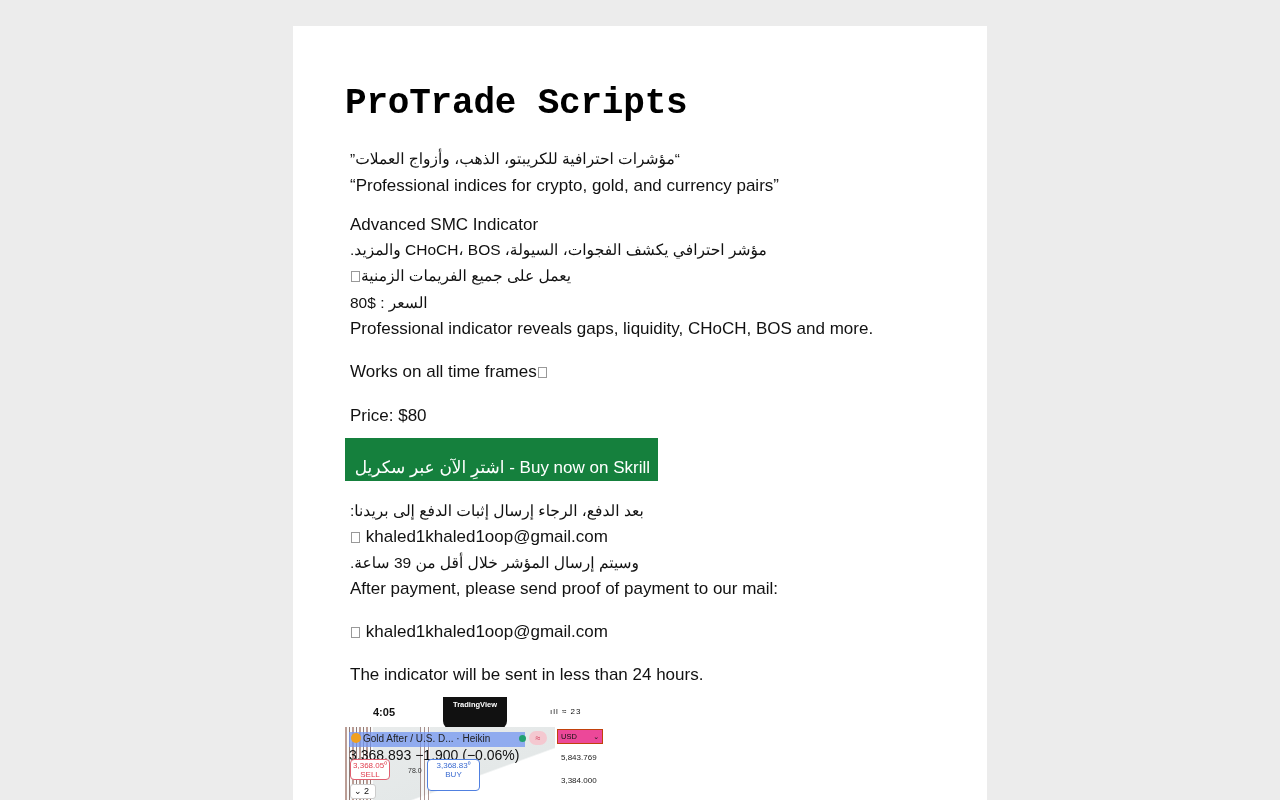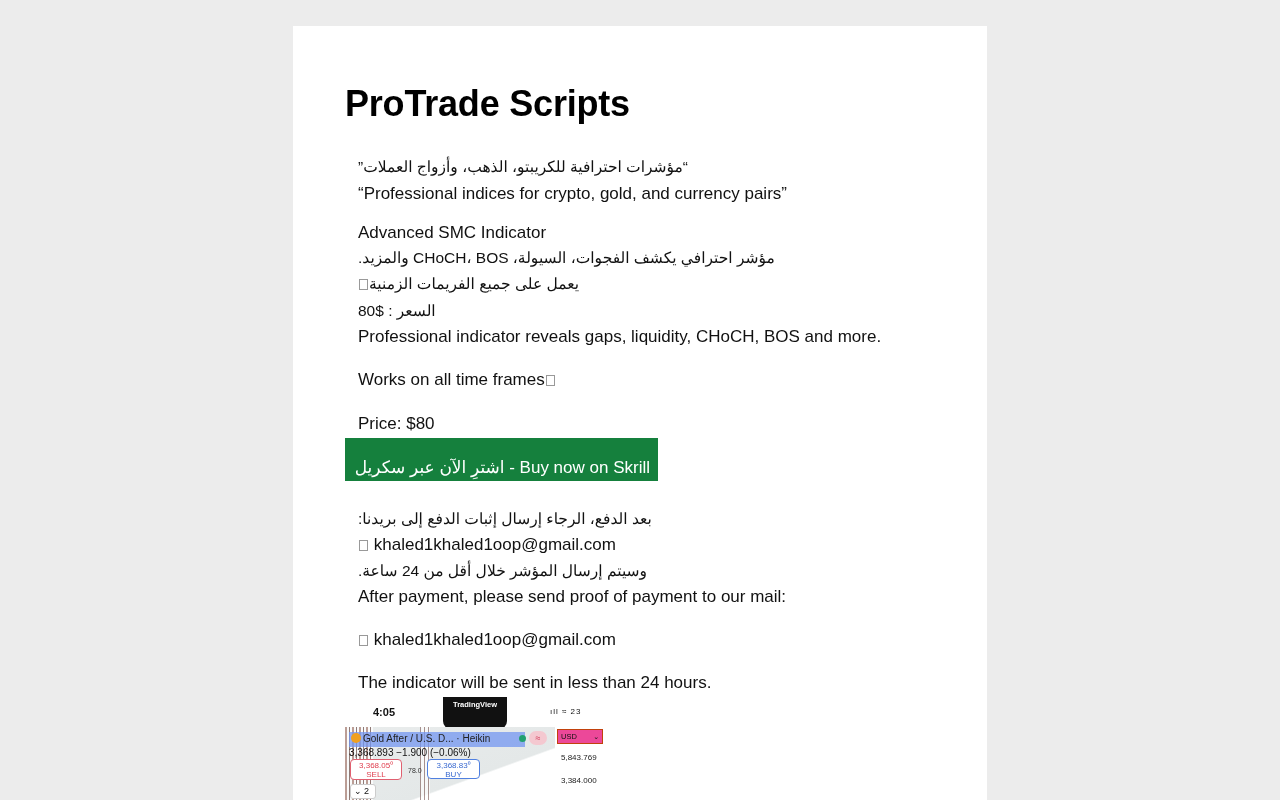--- a/index.html
+++ b/index.html
@@ -23,25 +23,26 @@
     }
     h1 {
       position: absolute;
       left: 52px;
       top: 57px;
       margin: 0;
       font-size: 36px;
       font-weight: bold;
       color: #000;
       letter-spacing: -0.2px;
+      font-family: Liberation Mono, monospace;
     }
     .line {
       position: absolute;
       left: 52px;
-      margin: 13px;
+      margin: 5px;
       font-size: 17px;
       line-height: 20px;
       white-space: nowrap;
       color: #111;
     }
     .ar { font-size: 15.5px; }
     .sq {
       display: inline-block;
       width: 9px;
       height: 11px;
@@ -102,27 +103,27 @@
       background: rgba(115,150,240,0.75);
     }
     .shot .symbol {
       position: absolute; left: 6px; top: 36px; font-size: 10px; color: #222; line-height: 14px; white-space: nowrap;
     }
     .shot .gold-dot {
       display: inline-block; width: 10px; height: 10px; border-radius: 50%; background: #f0a020; vertical-align: -1px; margin-right: 2px;
     }
     .shot .green-dot { position: absolute; left: 174px; top: 39px; width: 7px; height: 7px; border-radius: 50%; background: #22a070; }
     .shot .pink-pill { position: absolute; left: 184px; top: 35px; width: 18px; height: 14px; border-radius: 7px; background: #f4c8d0; color: #d03050; font-size: 9px; text-align: center; line-height: 14px; }
-    .shot .quote { position: absolute; left: 4px; top: 51px; font-size: 10px; color: #111; white-space: nowrap; }
+    .shot .quote { position: absolute; left: 4px; top: 51px; font-size: 14px; color: #111; white-space: nowrap; }
     .shot .sell {
-      position: absolute; left: 5px; top: 63px; width: 52px; height: 21px; border: 1px solid #e06070; border-radius: 4px; background: #fff;
+      position: absolute; left: 5px; top: 63px; width: 40px; height: 21px; border: 1px solid #e06070; border-radius: 4px; background: #fff;
       color: #e04050; font-size: 8px; text-align: center; line-height: 9px; padding-top: 1px;
     }
     .shot .buy {
-      position: absolute; left: 82px; top: 63px; width: 53px; height: 20px; border: 1px solid #5080e0; border-radius: 4px; background: #fff;
+      position: absolute; left: 82px; top: 63px; width: 53px; height: 32px; border: 1px solid #5080e0; border-radius: 4px; background: #fff;
       color: #3a6ad0; font-size: 8px; text-align: center; line-height: 9px; padding-top: 1px;
     }
     .shot .spread { position: absolute; left: 63px; top: 71px; font-size: 7px; color: #333; }
     .shot .qty { position: absolute; left: 5px; top: 88px; width: 26px; height: 15px; border: 1px solid #ccc; border-radius: 3px; font-size: 9px; line-height: 13px; padding-left: 3px; background:#fff; }
     .shot .usd-select { position: absolute; left: 212px; top: 33px; width: 46px; height: 15px; border: 1px solid #c2410c; font-size: 7.5px; line-height: 13px; padding-left: 3px; background: #ec4899; }
     .shot .usd-select span.chev { position: absolute; right: 3px; top: 0; font-size: 7px; }
     .shot .p1 { position: absolute; left: 216px; top: 57px; font-size: 8px; color: #222; }
     .shot .p2 { position: absolute; left: 216px; top: 80px; font-size: 8px; color: #222; }
   </style>
 </head>
@@ -141,21 +142,21 @@
   <p class="line" style="top:288px;">Professional indicator reveals gaps, liquidity, CHoCH, BOS and more.</p>
 
   <p class="line" style="top:331px;"><span>Works on all time frames</span><span class="sq"></span></p>
 
   <p class="line" style="top:375px;">Price: $80</p>
 
   <button class="buy-btn">اشترِ الآن عبر سكريل - Buy now on Skrill</button>
 
   <p class="line ar" style="top:470px;" dir="rtl">بعد الدفع، الرجاء إرسال إثبات الدفع إلى بريدنا:</p>
   <p class="line" style="top:496px;"><span class="sq"></span> <span>khaled1khaled1oop@gmail.com</span></p>
-  <p class="line ar" style="top:522px;" dir="rtl">وسيتم إرسال المؤشر خلال أقل من 24 ساعة.</p>
+  <p class="line ar" style="top:522px;" dir="rtl">وسيتم إرسال المؤشر خلال أقل من 39 ساعة.</p>
   <p class="line" style="top:548px;">After payment, please send proof of payment to our mail:</p>
 
   <p class="line" style="top:591px;"><span class="sq"></span> <span>khaled1khaled1oop@gmail.com</span></p>
 
   <p class="line" style="top:634px;">The indicator will be sent in less than 24 hours.</p>
 
   <div class="shot">
     <div class="time">4:05</div>
     <div class="tv-pill">TradingView</div>
     <div class="status">ıll ≈ 23</div>

